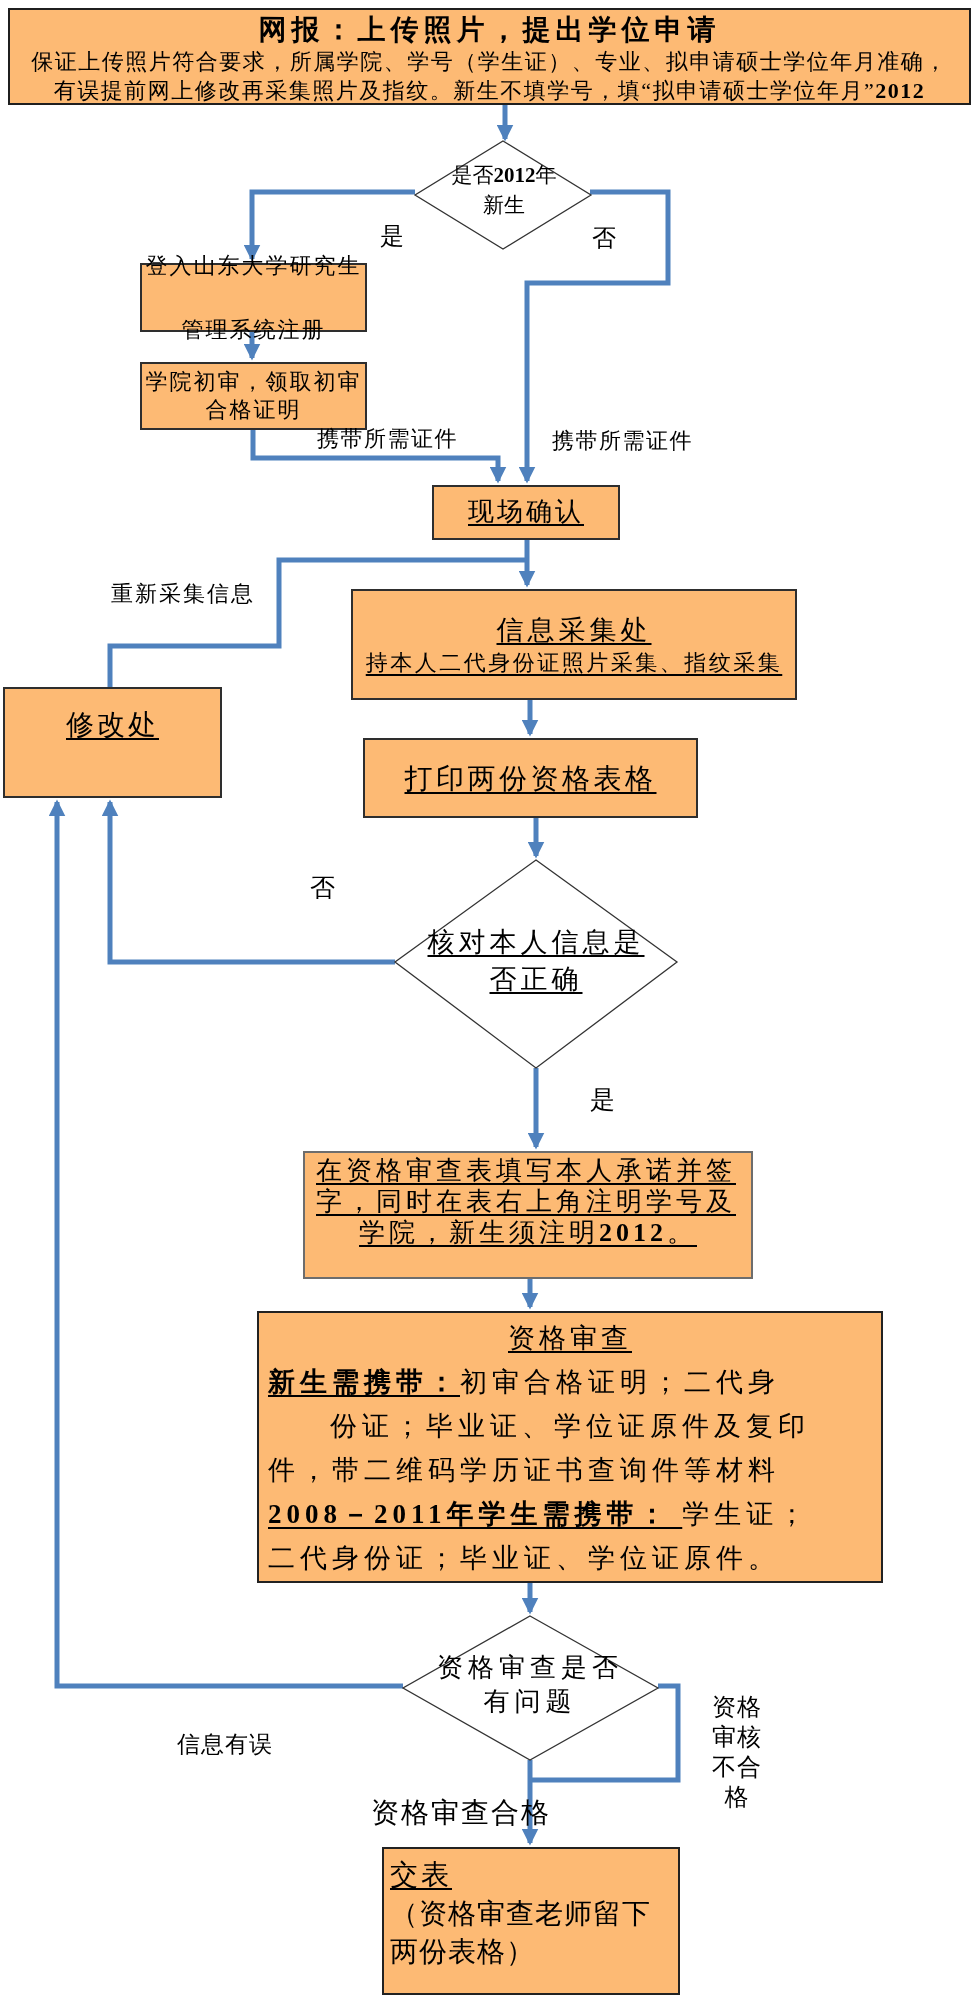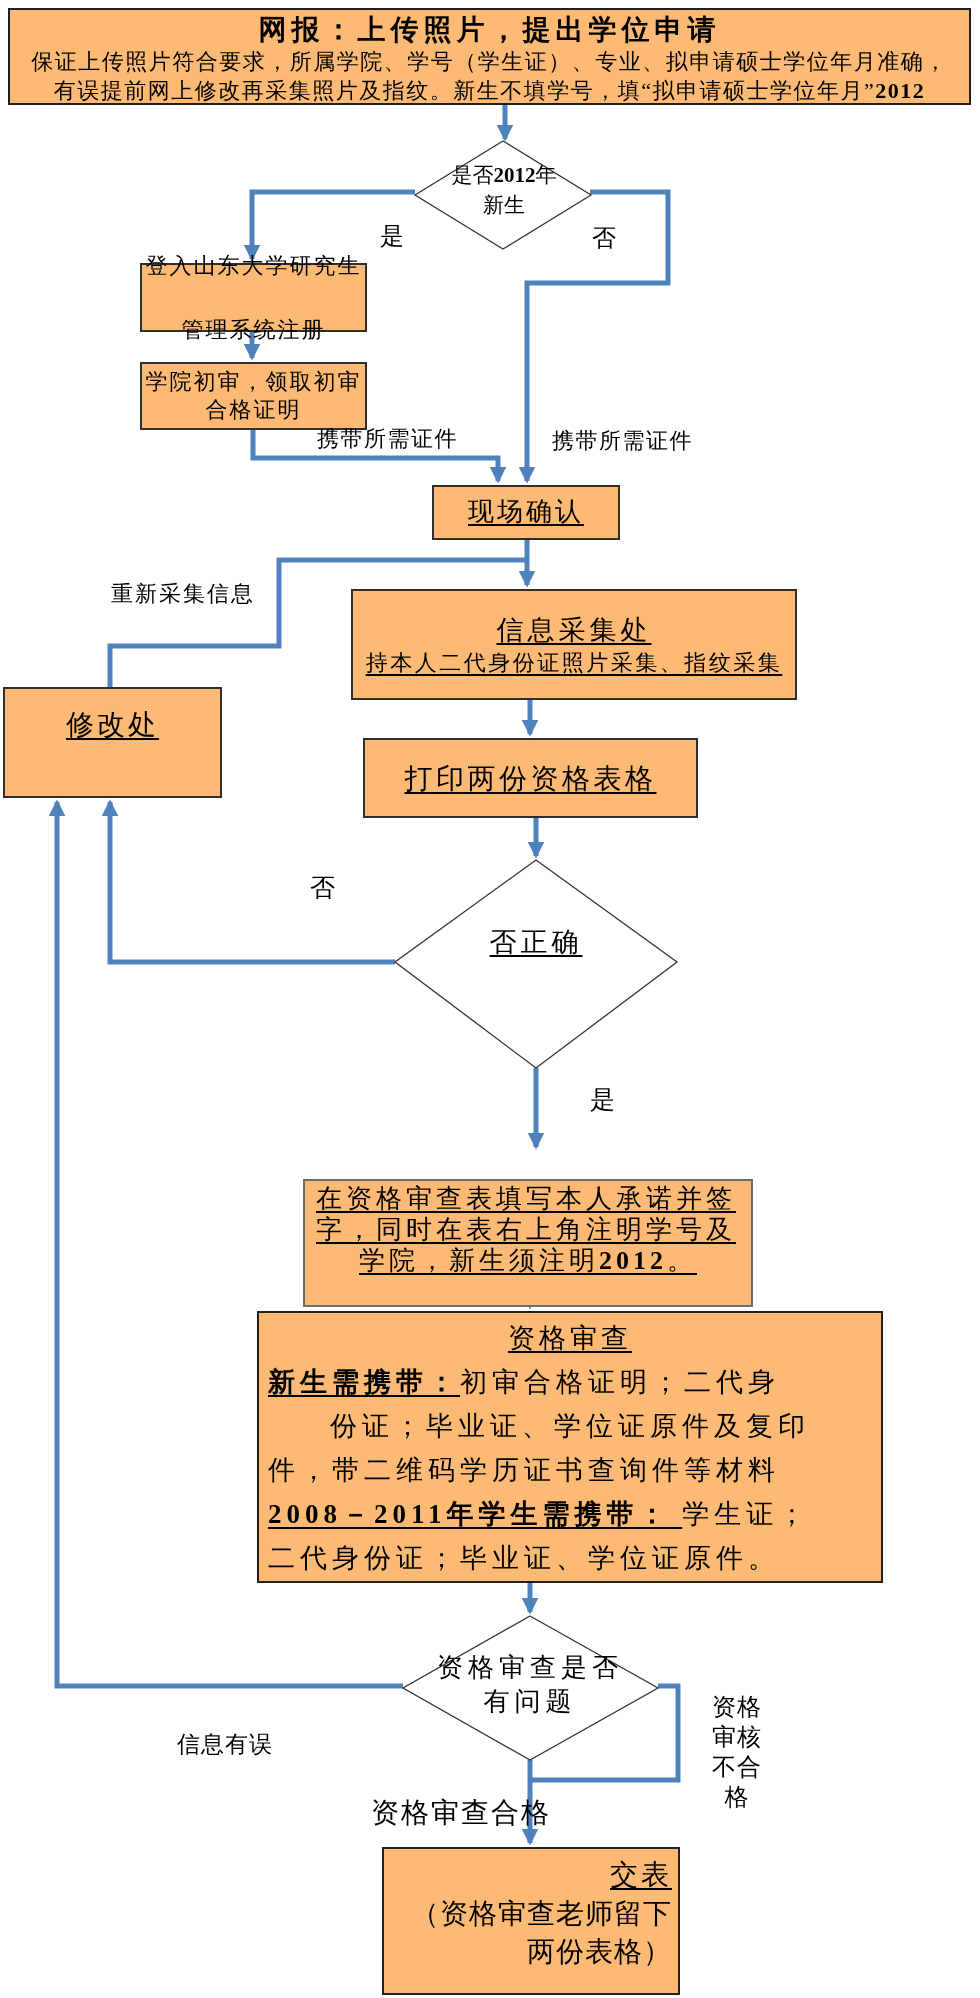--- a/index.html
+++ b/index.html
@@ -24,28 +24,28 @@
   #top-box .s{font-size:22px;letter-spacing:1.5px;line-height:29px;}
   
   #login-box{left:140px;top:263px;width:227px;height:69px;font-size:22px;letter-spacing:2px;line-height:28px;gap:36px;}
   #review-box{left:140px;top:362px;width:227px;height:68px;font-size:22px;letter-spacing:2px;line-height:28px;}
   #confirm-box{left:432px;top:485px;width:188px;height:55px;font-size:26px;letter-spacing:3px;}
   #collect-box{left:307px;top:589px;width:446px;height:111px;margin-left:44px;}
   #collect-box .t{font-size:27px;letter-spacing:4px;line-height:36px;}
   #collect-box .s{font-size:22px;letter-spacing:2.5px;line-height:30px;}
   #modify-box{left:3px;top:687px;width:219px;height:111px;justify-content:flex-start;padding-top:18px;font-size:28px;letter-spacing:3px;}
   #print-box{left:363px;top:738px;width:335px;height:80px;font-size:28px;letter-spacing:3.5px;}
-  #commit-box{left:303px;top:1151px;width:450px;height:128px;justify-content:flex-start;align-items:stretch;padding:2px 11px;border-color:#6d6d6d;margin-top:28px;}
+  #commit-box{left:303px;top:1151px;width:450px;height:128px;justify-content:flex-start;align-items:stretch;padding:2px 11px;border-color:#6d6d6d;}
   #commit-box .ln{font-size:26px;letter-spacing:4px;line-height:31px;text-align:left;}
   #commit-box .c{text-align:center;}
   #check-box{left:257px;top:1311px;width:626px;height:272px;justify-content:flex-start;align-items:stretch;padding:4px 9px;border-color:#222;}
   #check-box .t{font-size:27px;letter-spacing:4px;line-height:43px;text-align:center;}
   #check-box .ln{font-size:27px;letter-spacing:5px;line-height:44px;text-align:left;}
   #check-box .c{text-align:center;}
-  #submit-box{left:382px;top:1847px;width:298px;height:148px;justify-content:flex-start;align-items:flex-end;padding:6px 6px;border-color:#222;font-family:Liberation Serif, serif;}
+  #submit-box{left:382px;top:1847px;width:298px;height:148px;justify-content:flex-start;align-items:flex-start;padding:6px 6px;border-color:#222;font-family:Liberation Serif, serif;}
   #submit-box .t{font-size:28px;letter-spacing:3px;line-height:40px;text-align:center;}
   #submit-box .ln{font-size:28px;letter-spacing:1px;line-height:38px;text-align:left;}
   
   #d1-text{left:418px;top:160px;width:172px;font-size:21px;line-height:30px;}
   #d2-text{left:396px;top:924px;width:280px;font-size:27px;letter-spacing:4px;line-height:37px;}
   #d3-text{left:402px;top:1651px;width:256px;font-size:26px;letter-spacing:5px;line-height:34px;}
   
   #label-yes1{left:380px;top:220px;font-size:24px;}
   #label-no1{left:592px;top:222px;font-size:24px;}
   #label-carry-left{left:317px;top:424px;letter-spacing:1.5px;font-size:22px;}
@@ -129,20 +129,21 @@
 
   <div class="box" id="modify-box">
     <div class="ul">修改处</div>
   </div>
 
   <div class="box" id="print-box">
     <div class="ul">打印两份资格表格</div>
   </div>
 
   <div class="dtxt" id="d2-text">
+    <div class="ul">核对本人信息是</div>
     <div class="ul">否正确</div>
   </div>
   <div class="lbl" id="label-no2">否</div>
   <div class="lbl" id="label-yes2">是</div>
 
   <div class="box" id="commit-box">
     <div class="ln ul">在资格审查表填写本人承诺并签</div>
     <div class="ln ul">字，同时在表右上角注明学号及</div>
     <div class="ln c"><span class="ul">学院，新生须注明</span><span class="bu">2012</span><span class="ul">。</span></div>
   </div>

